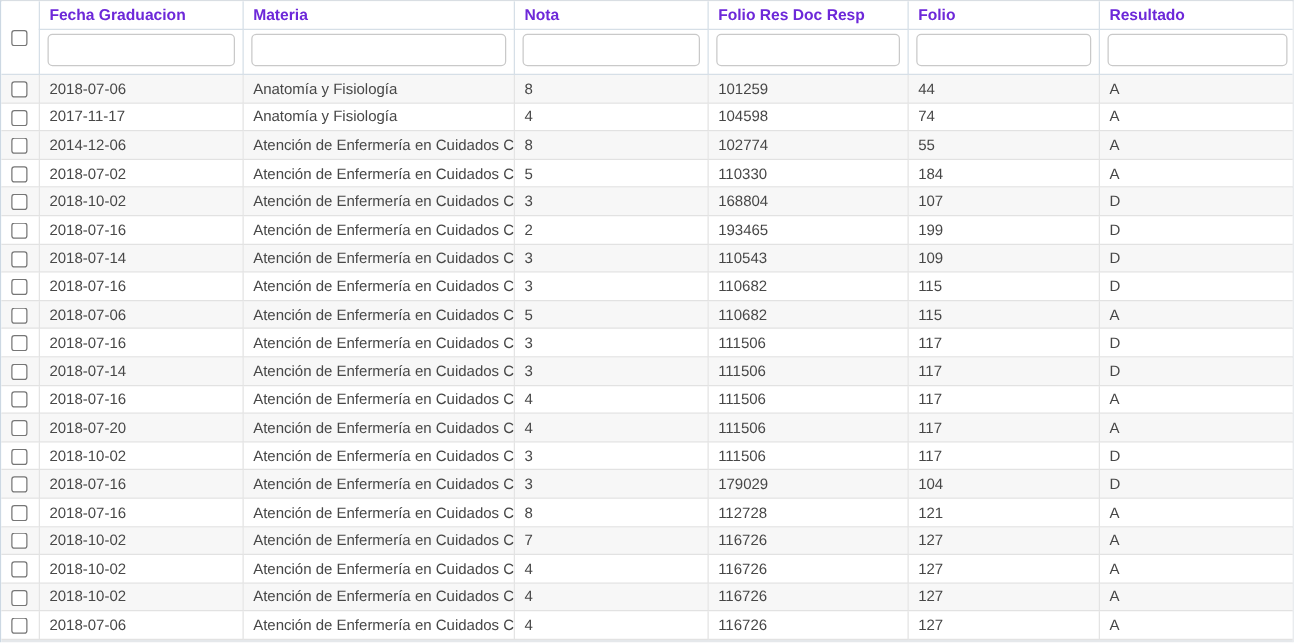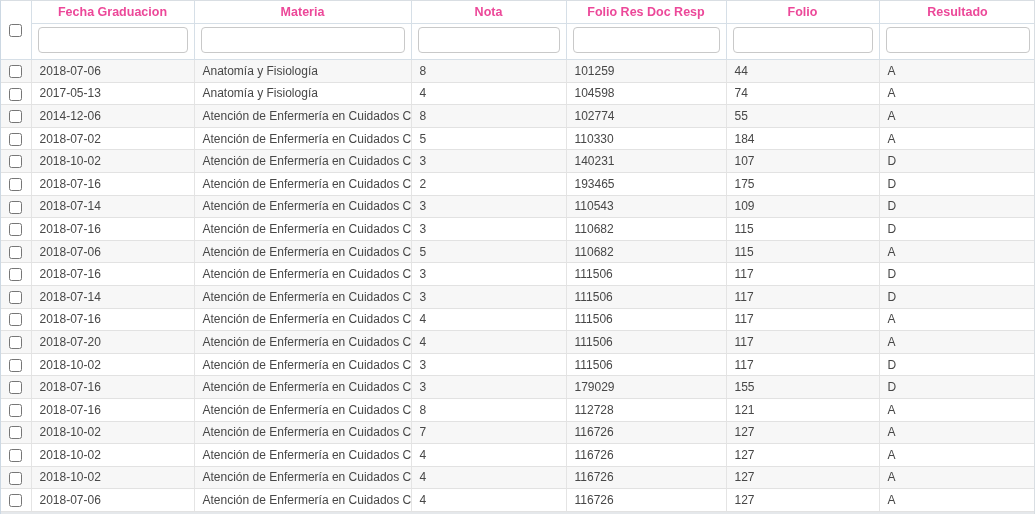--- a/index.html
+++ b/index.html
@@ -28,28 +28,27 @@
   thead th {
     background: #ffffff;
     font-weight: bold;
     text-align: left;
     vertical-align: middle;
     border-right: 1px solid #d6dfe7;
     border-bottom: 1px solid #d6dfe7;
     box-sizing: border-box;
   }
   th.col-label {
-    color: #ec4899;
+    color: #6d28d9;
     font-size: 12.5px;
     padding: 4px 8px;
     height: 22px;
     cursor: pointer;
     white-space: nowrap;
     overflow: hidden;
-    text-align: center;
   }
   th.check-head {
     text-align: center;
     vertical-align: middle;
   }
   th.filter-cell {
     padding: 3px 6px 6px 6px;
     height: 32px;
   }
   .filter-input {
@@ -146,21 +145,21 @@
           <td class="col-check"><input type="checkbox" style=""></td>
           <td>2018-07-06</td>
           <td>Anatomía y Fisiología</td>
           <td>8</td>
           <td>101259</td>
           <td>44</td>
           <td>A</td>
         </tr>
         <tr>
           <td class="col-check"><input type="checkbox" style=""></td>
-          <td>2017-05-13</td>
+          <td>2017-11-17</td>
           <td>Anatomía y Fisiología</td>
           <td>4</td>
           <td>104598</td>
           <td>74</td>
           <td>A</td>
         </tr>
         <tr>
           <td class="col-check"><input type="checkbox" style=""></td>
           <td>2014-12-06</td>
           <td>Atención de Enfermería en Cuidados Críticos</td>
@@ -176,31 +175,31 @@
           <td>5</td>
           <td>110330</td>
           <td>184</td>
           <td>A</td>
         </tr>
         <tr>
           <td class="col-check"><input type="checkbox" style=""></td>
           <td>2018-10-02</td>
           <td>Atención de Enfermería en Cuidados Críticos</td>
           <td>3</td>
-          <td>140231</td>
+          <td>168804</td>
           <td>107</td>
           <td>D</td>
         </tr>
         <tr>
           <td class="col-check"><input type="checkbox" style=""></td>
           <td>2018-07-16</td>
           <td>Atención de Enfermería en Cuidados Críticos</td>
           <td>2</td>
           <td>193465</td>
-          <td>175</td>
+          <td>199</td>
           <td>D</td>
         </tr>
         <tr>
           <td class="col-check"><input type="checkbox" style=""></td>
           <td>2018-07-14</td>
           <td>Atención de Enfermería en Cuidados Críticos</td>
           <td>3</td>
           <td>110543</td>
           <td>109</td>
           <td>D</td>
@@ -267,21 +266,21 @@
           <td>111506</td>
           <td>117</td>
           <td>D</td>
         </tr>
         <tr>
           <td class="col-check"><input type="checkbox" style=""></td>
           <td>2018-07-16</td>
           <td>Atención de Enfermería en Cuidados Críticos</td>
           <td>3</td>
           <td>179029</td>
-          <td>155</td>
+          <td>104</td>
           <td>D</td>
         </tr>
         <tr>
           <td class="col-check"><input type="checkbox" style=""></td>
           <td>2018-07-16</td>
           <td>Atención de Enfermería en Cuidados Críticos</td>
           <td>8</td>
           <td>112728</td>
           <td>121</td>
           <td>A</td>

